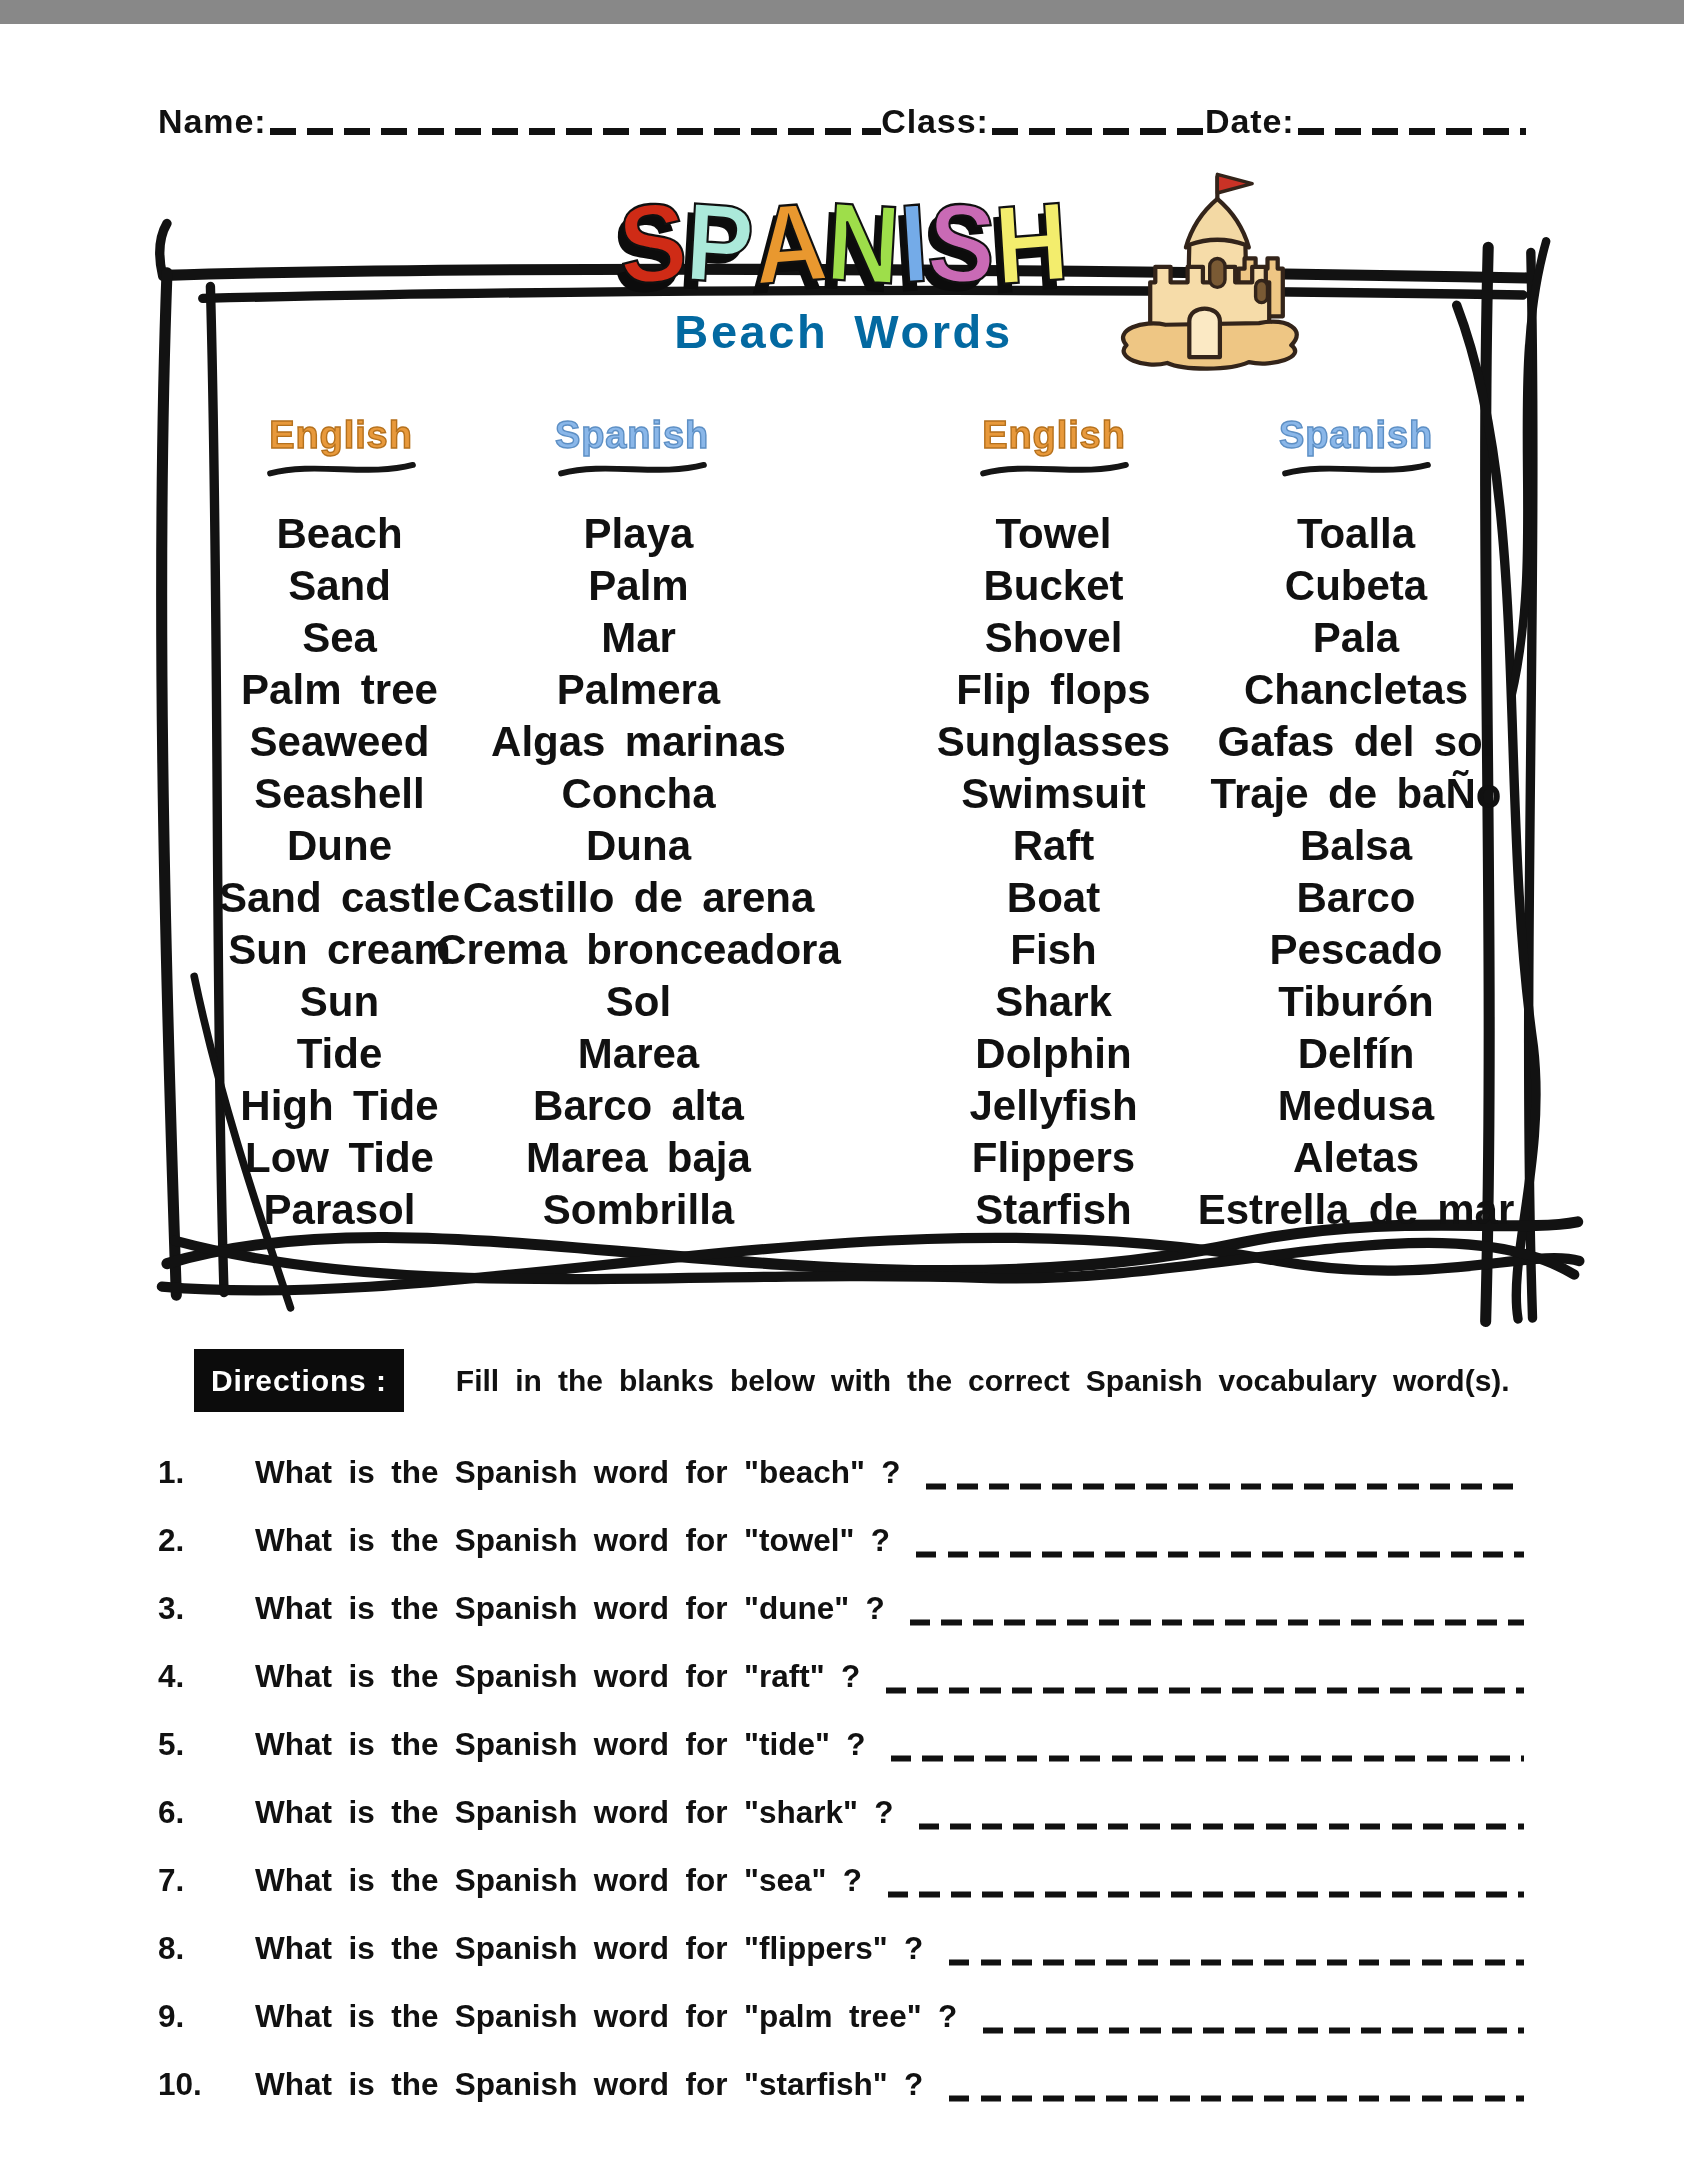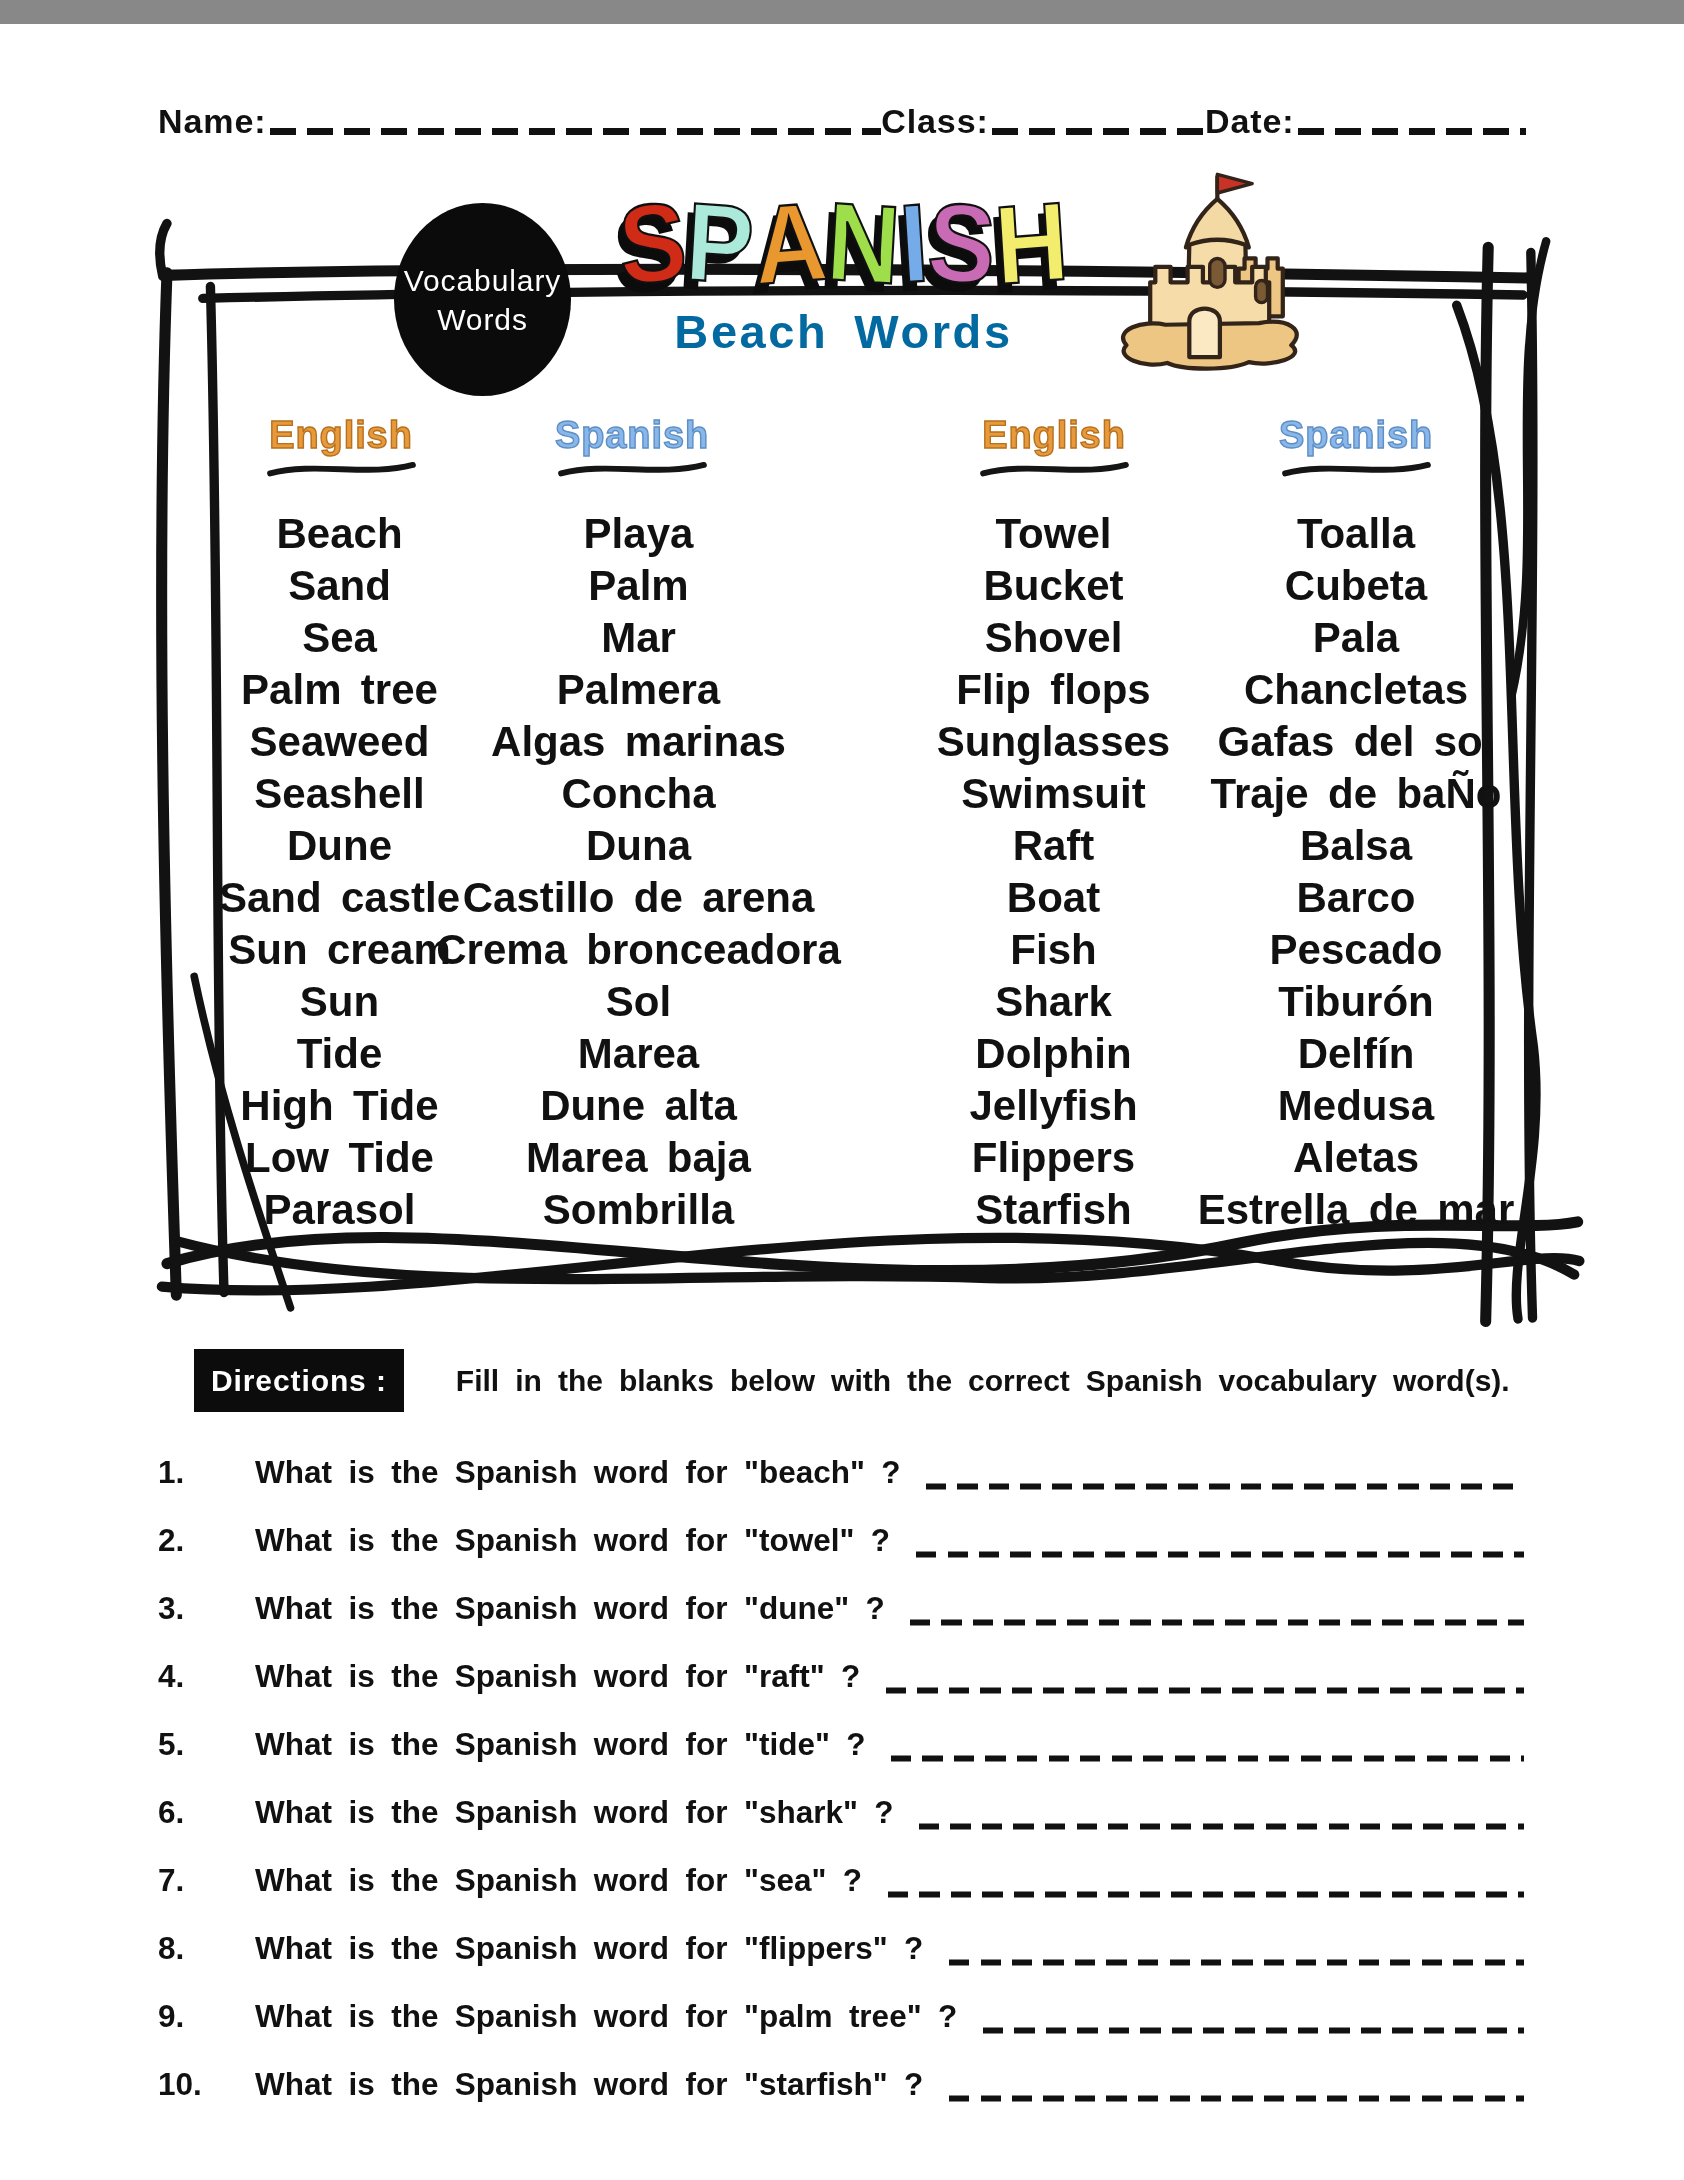--- a/index.html
+++ b/index.html
@@ -84,24 +84,20 @@
     <path d="M228,1118 C 258,1262 306,1402 341,1507" stroke-width="9"></path>
     <path d="M1747,262 C 1737,640 1756,1080 1744,1523" stroke-width="13"></path>
     <path d="M1797,268 C 1806,660 1786,1120 1799,1519" stroke-width="11"></path>
     <path d="M1710,330 C 1798,560 1758,900 1800,1200 C 1815,1330 1770,1450 1782,1520" stroke-width="11"></path>
     <path d="M1815,255 C 1768,420 1816,610 1774,790" stroke-width="10"></path>
     <path d="M196,1455 C 520,1358 980,1532 1460,1430 C 1640,1394 1780,1420 1852,1406" stroke-width="13"></path>
     <path d="M190,1482 C 560,1514 1020,1366 1500,1452 C 1680,1484 1800,1436 1854,1452" stroke-width="12"></path>
     <path d="M205,1428 C 480,1502 820,1460 1160,1472 C 1420,1480 1700,1378 1848,1468" stroke-width="12"></path>
   </svg>
 
-  <div class="badge">
-    <span>Vocabulary</span>
-    <span>Words</span>
-  </div>
 
   <div class="title-wrap">
     <div class="splet-row">
         <span class="splet" style="color: rgb(207, 43, 22); transform: rotate(-4deg);">S</span>
         <span class="splet" style="color: rgb(171, 233, 218); transform: rotate(3.5deg);">P</span>
         <span class="splet" style="color: rgb(233, 152, 47); transform: rotate(-4deg);">A</span>
         <span class="splet" style="color: rgb(158, 222, 74); transform: rotate(3.5deg);">N</span>
         <span class="splet" style="color: rgb(116, 171, 232); transform: rotate(-4deg);">I</span>
         <span class="splet" style="color: rgb(201, 106, 181); transform: rotate(3.5deg);">S</span>
         <span class="splet" style="color: rgb(243, 237, 109); transform: rotate(-4deg);">H</span>
@@ -189,21 +185,21 @@
       <div class="vrow">
       <div class="vcell">Sun</div>
       <div class="vcell">Sol</div>
     </div>
       <div class="vrow">
       <div class="vcell">Tide</div>
       <div class="vcell">Marea</div>
     </div>
       <div class="vrow">
       <div class="vcell">High Tide</div>
-      <div class="vcell">Dune alta</div>
+      <div class="vcell">Barco alta</div>
     </div>
       <div class="vrow">
       <div class="vcell">Low Tide</div>
       <div class="vcell">Marea baja</div>
     </div>
       <div class="vrow">
       <div class="vcell">Parasol</div>
       <div class="vcell">Sombrilla</div>
     </div>
     </div>

